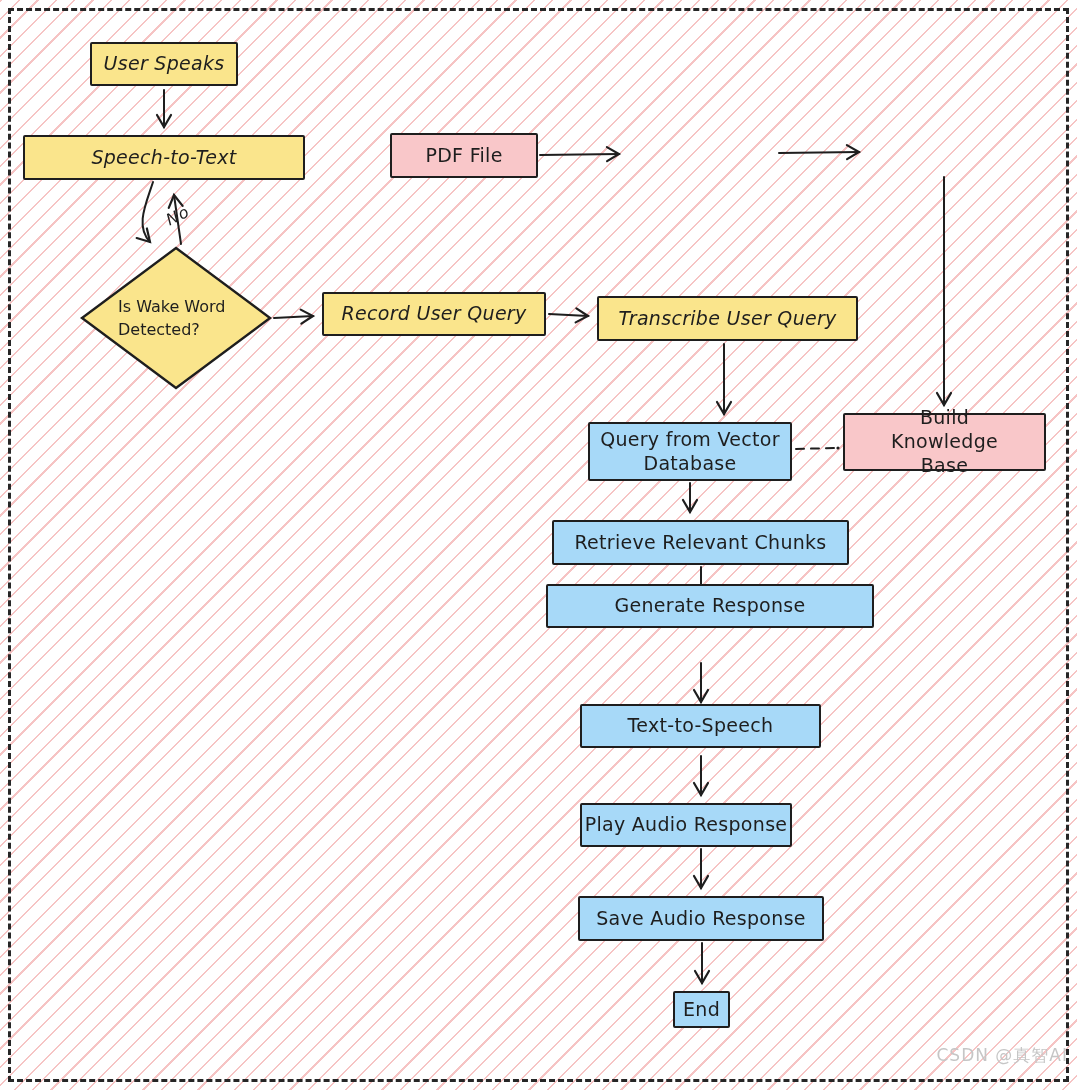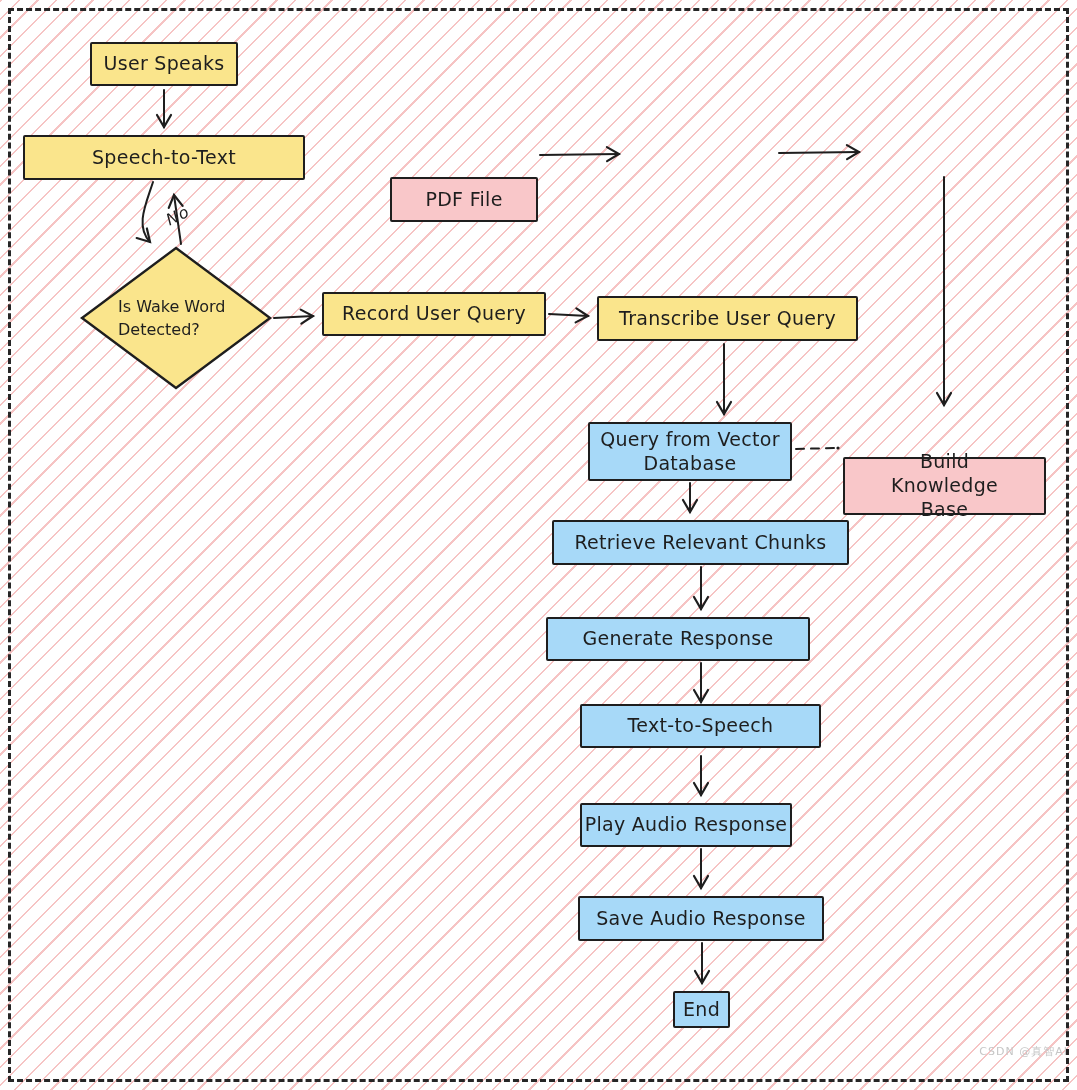--- a/index.html
+++ b/index.html
@@ -29,22 +29,22 @@
     box-sizing:border-box;
     border:2.2px solid #1e1e1e;
     border-radius:2px;
     display:flex; align-items:center; justify-content:center;
     text-align:center;
     font-size:19px;
     line-height:1.25;
     letter-spacing:0.3px;
     z-index:2;
   }
-  .yellow{background:#fae58c;}
-  .pink{background:#f9c7c9;margin-top:44px;}
+  .yellow{background:#fae58c;font-style:italic;}
+  .pink{background:#f9c7c9;}
   .blue{background:#a7d9f8;}
   .diamond-label{
     position:absolute;
     display:flex; align-items:center; justify-content:center;
     text-align:left;
     font-size:16px;
     line-height:1.45;
     z-index:2;
   }
   .edge-label{
@@ -53,21 +53,21 @@
     font-style:italic;
     transform:rotate(-26deg);
     z-index:2;
     letter-spacing:1px;
   }
   .wrap-narrow{display:block; max-width:158px; margin:0 auto;}
   .wrap-mid{display:block; max-width:190px; margin:0 auto;}
   #watermark{
     position:absolute;
     top:1044px; right:9px;
-    font-size:11px;
+    font-size:17px;
     color:#c6c6c6;
     z-index:4;
     letter-spacing:1px;
     white-space:nowrap;
   }
 </style>
 </head>
 <body>
 
 <div id="canvas">
@@ -137,21 +137,21 @@
   </div>
 
   <div class="node pink" style="left:843px;top:413px;width:203px;height:58px">
     <span class="wrap-narrow">Build Knowledge Base</span>
   </div>
 
   <div class="node blue" style="left:552px;top:520px;width:297px;height:45px">
     <span>Retrieve Relevant Chunks</span>
   </div>
 
-  <div class="node blue" style="left:546px;top:617px;width:264px;height:44px">
+  <div class="node blue" style="left:546px;top:584px;width:328px;height:44px">
     <span>Generate Response</span>
   </div>
 
   <div class="node blue" style="left:580px;top:704px;width:241px;height:44px">
     <span>Text-to-Speech</span>
   </div>
 
   <div class="node blue" style="left:580px;top:803px;width:212px;height:44px">
     <span>Play Audio Response</span>
   </div>

